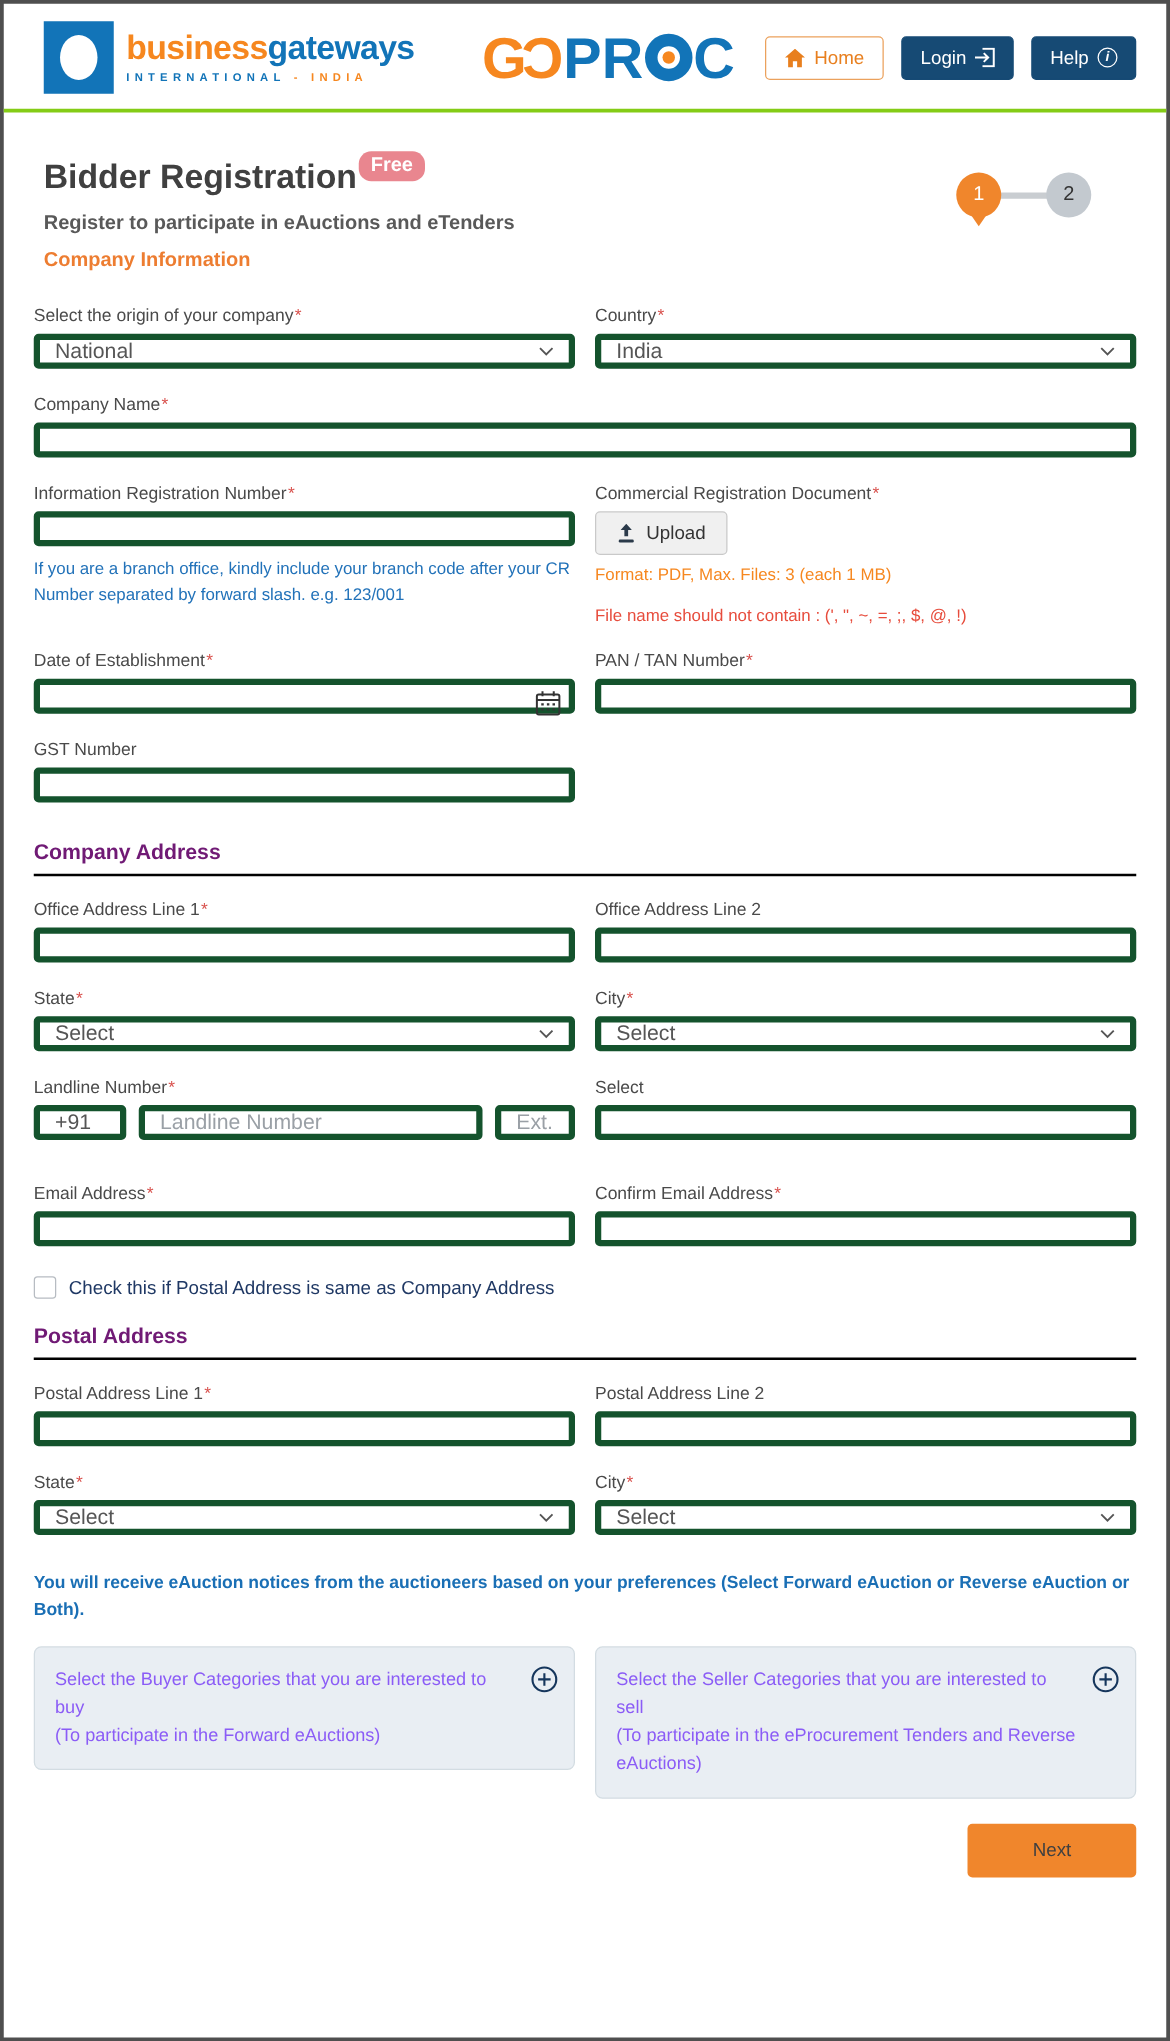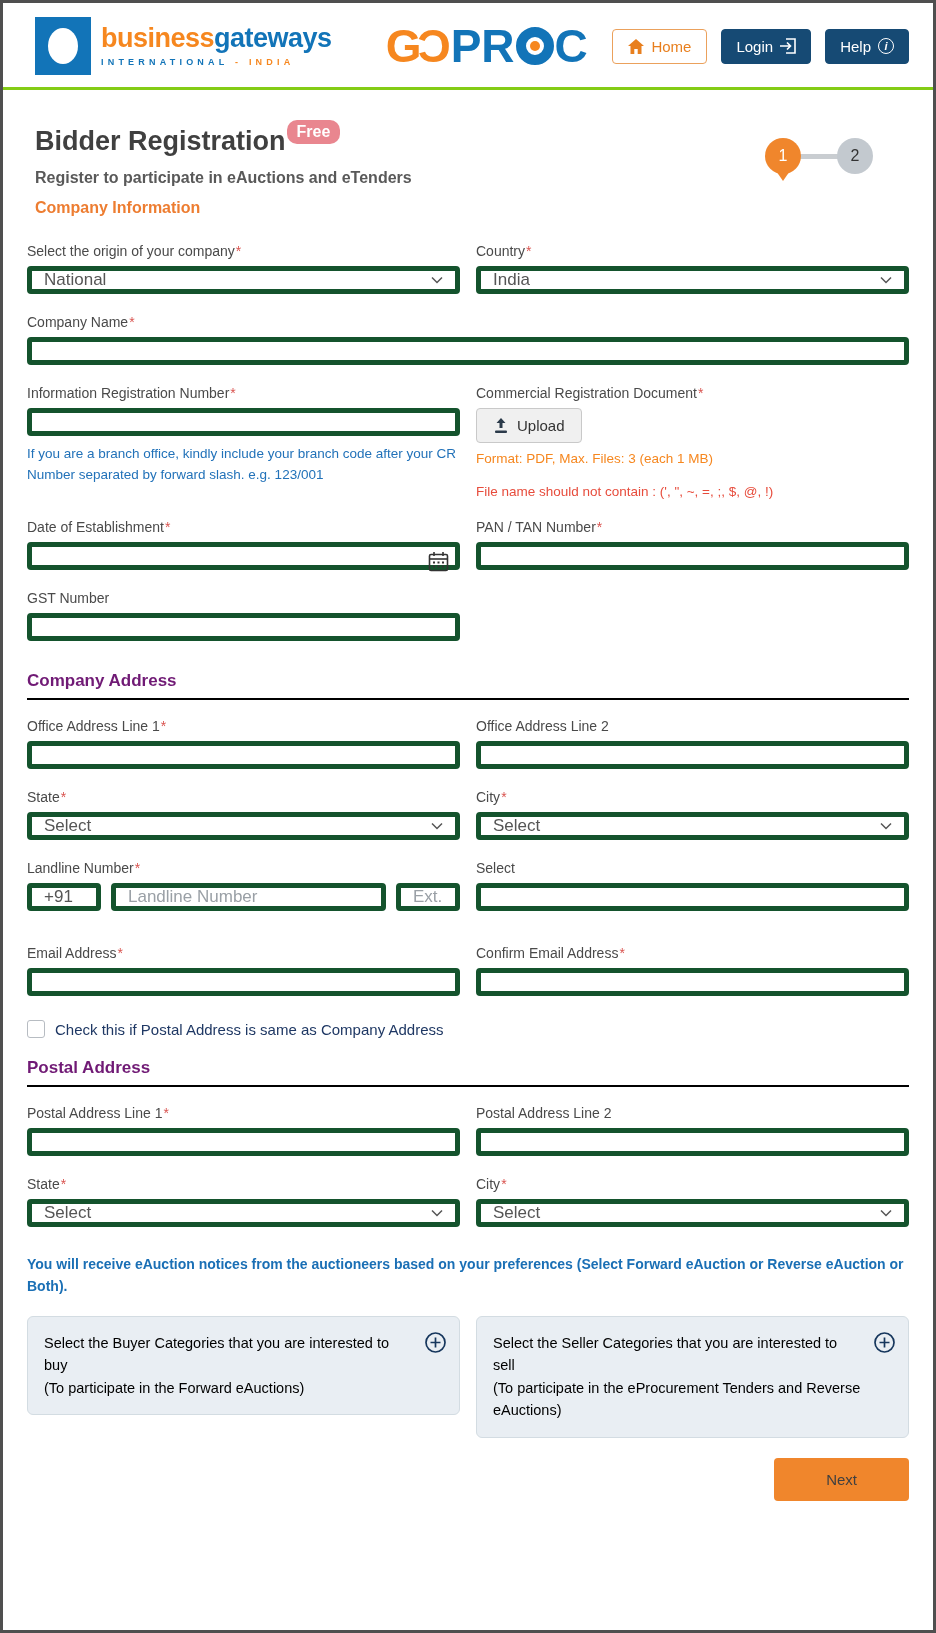--- a/index.html
+++ b/index.html
@@ -91,21 +91,21 @@
   .check-row { display:flex; align-items:center; gap:10px; margin:4px 0 20px 0; }
   .check-row input[type="checkbox"] { appearance:none; width:18px; height:18px;
       border:1px solid #b7bcc2; border-radius:3px; background:#fff; cursor:pointer; }
   .check-row .check-label { font-size:15px; color:#1f3864; }
   .notice { color:#1a6fb5; font-weight:700; font-size:14px; line-height:1.6;
             margin:6px 0 18px 0; }
   .cat-grid { display:grid; grid-template-columns:1fr 1fr; column-gap:16px;
               align-items:start; }
   .cat-box { background:#e9eef3; border:1px solid #d3dce2; border-radius:6px;
              padding:15px 16px; position:relative; cursor:pointer; }
-  .cat-text { color:#000000; font-size:14.5px; line-height:1.55; padding-right:30px; }
+  .cat-text { color:#8b5cf6; font-size:14.5px; line-height:1.55; padding-right:30px; }
   .cat-plus { position:absolute; top:14px; right:12px; }
   .next-row { text-align:right; margin-top:20px; }
   .btn-next { background:#f0862c; color:#404040; border:none; border-radius:4px;
               font-size:15px; padding:13px 52px; cursor:pointer;
               font-family:"Liberation Sans", sans-serif; }
   svg { display:block; }
 </style>
 </head>
 <body>
 

